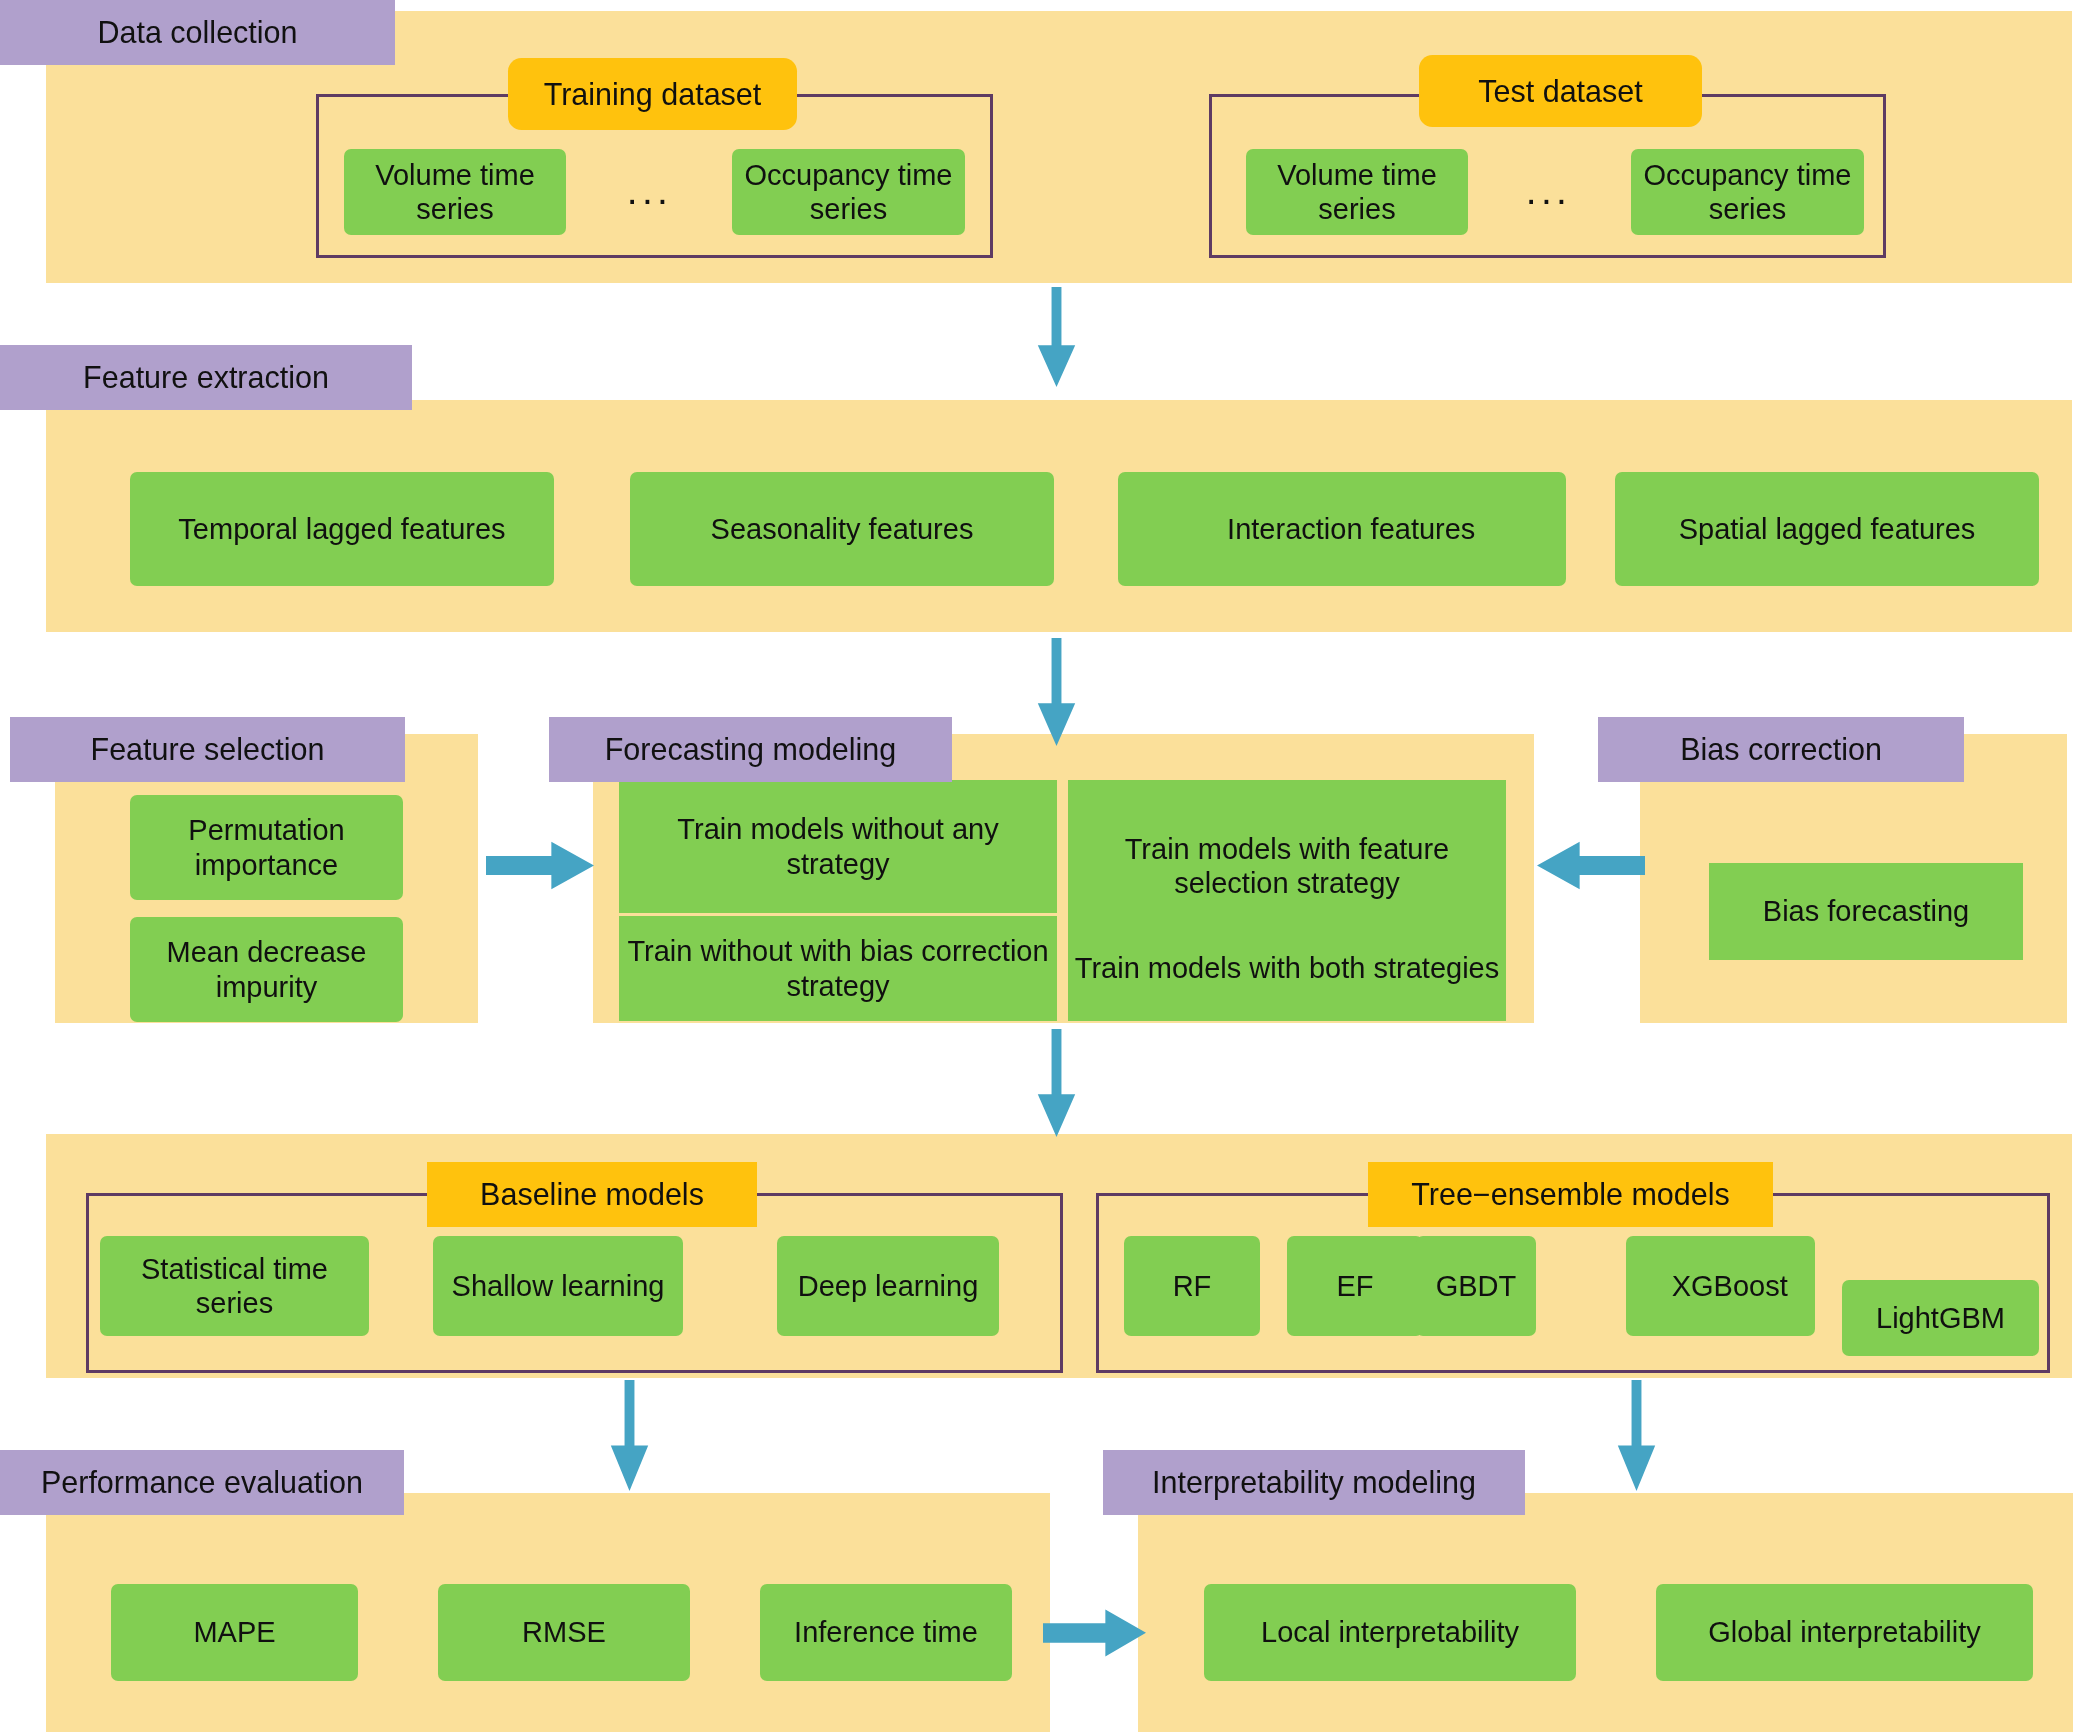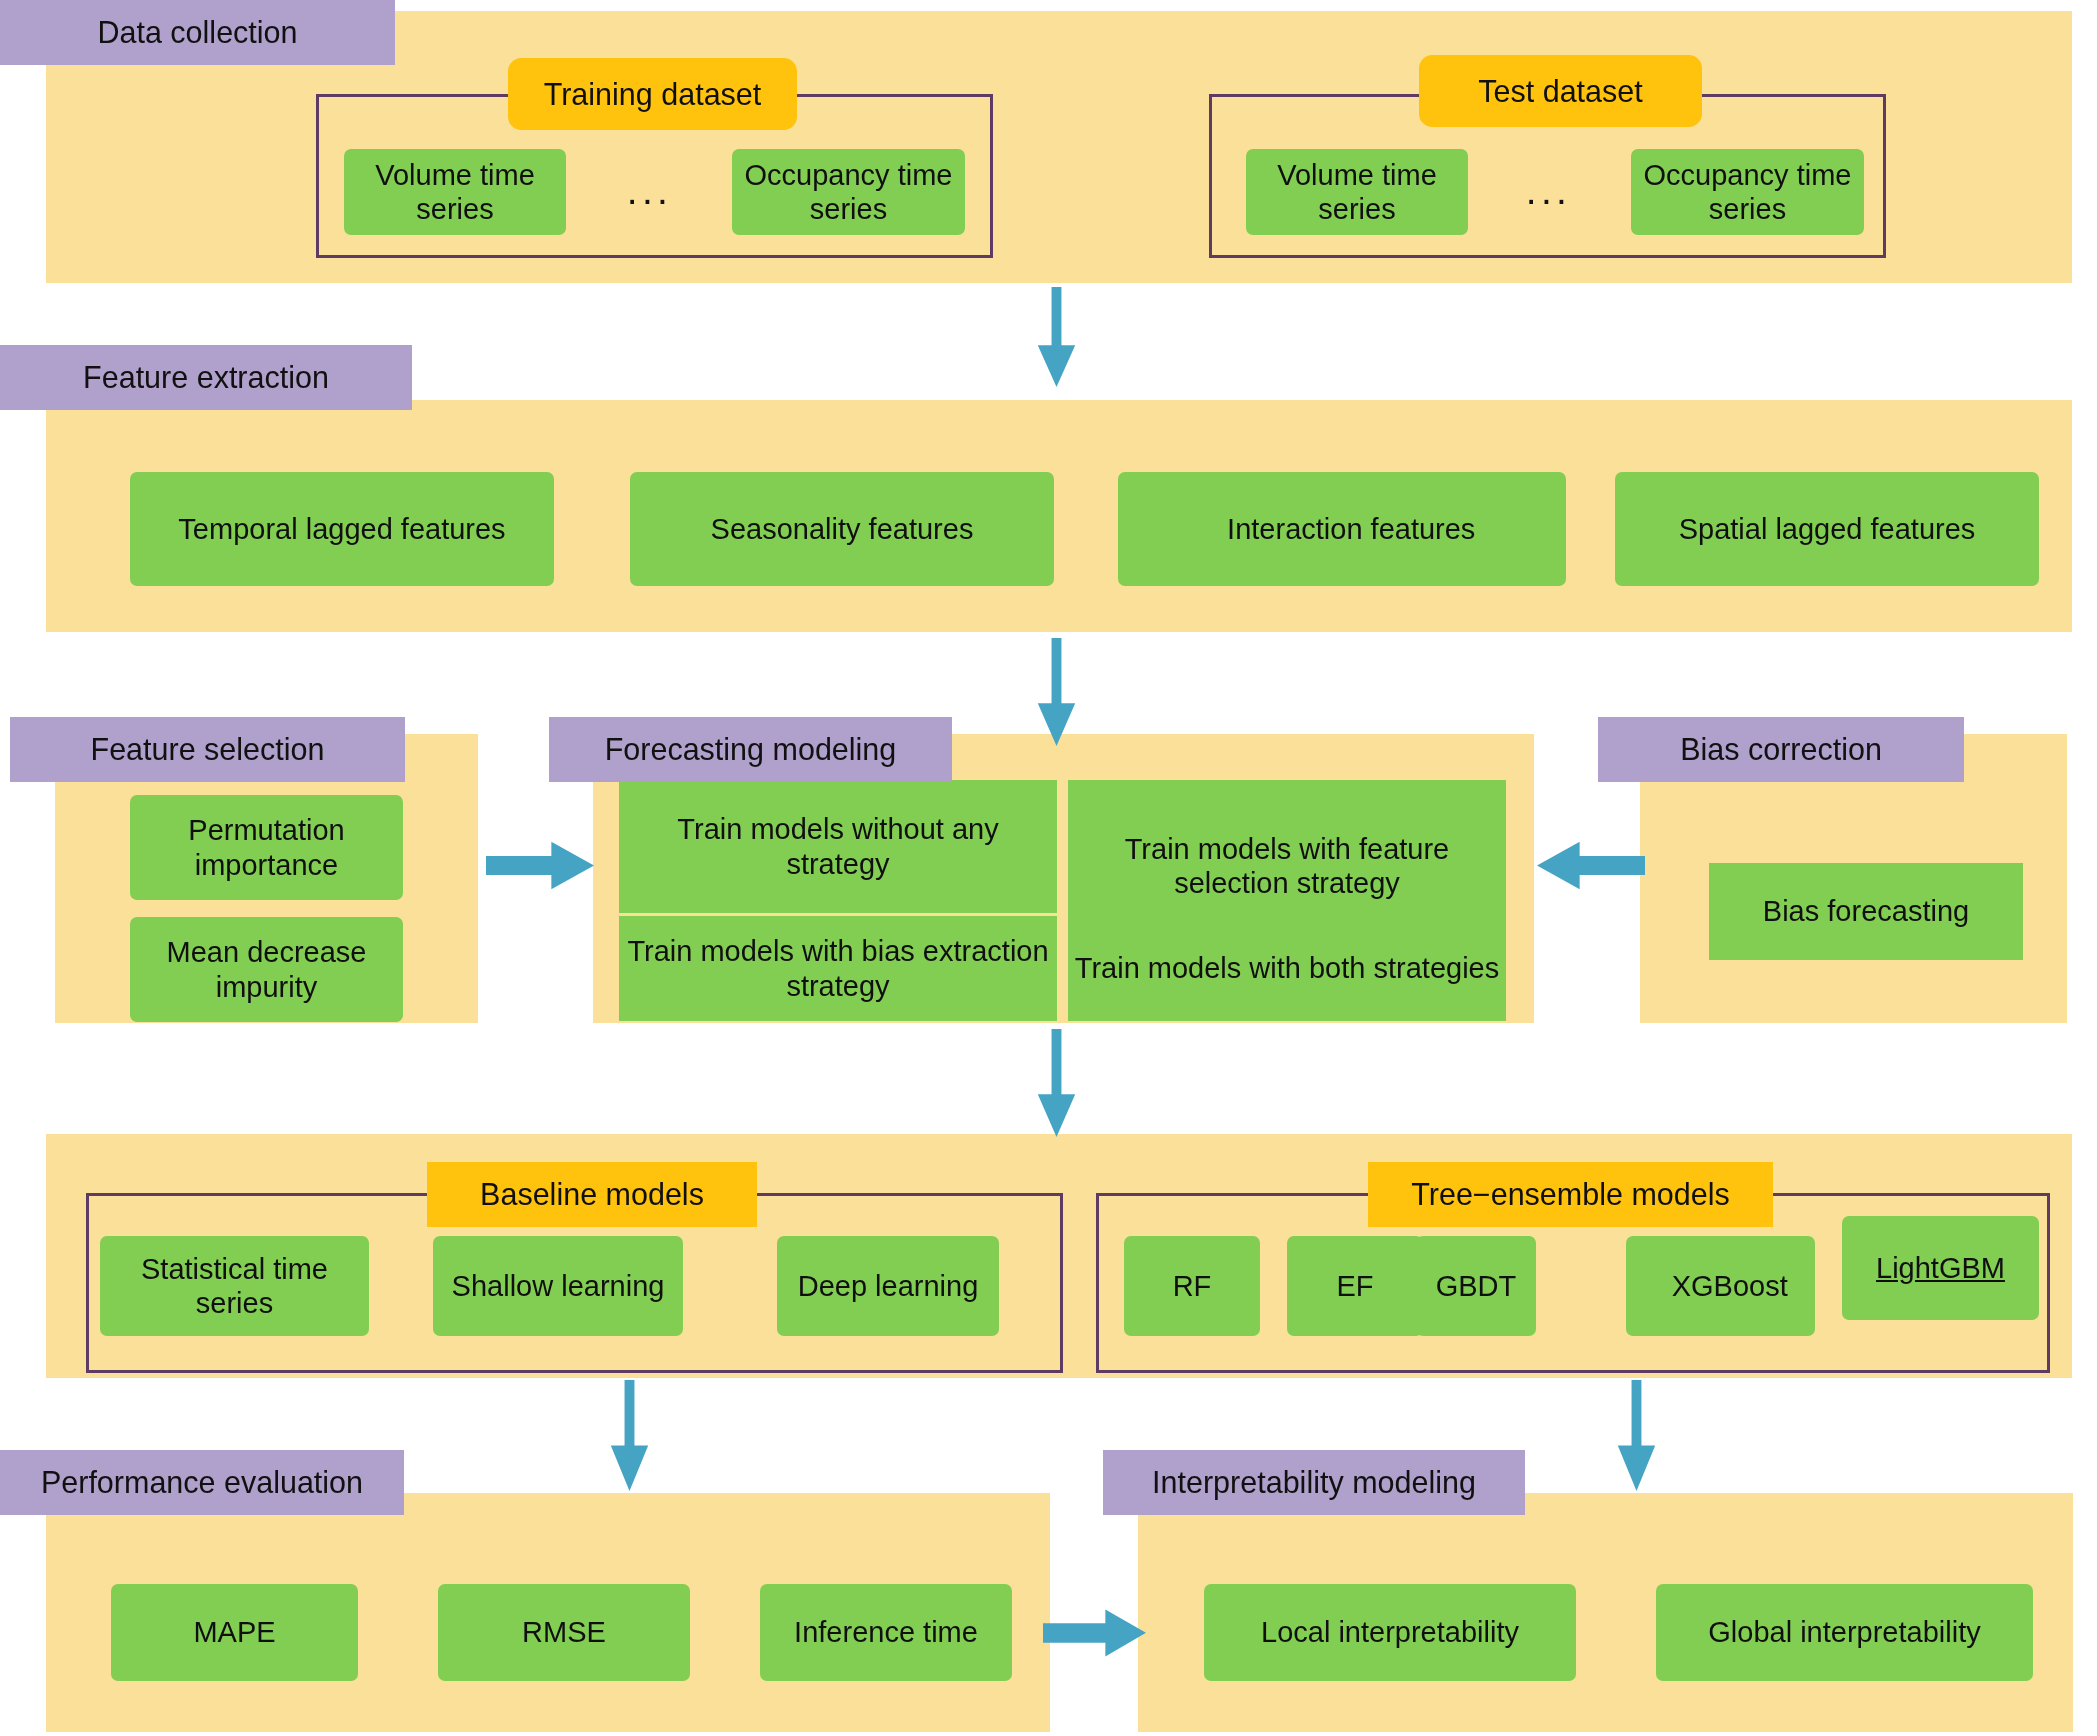--- a/index.html
+++ b/index.html
@@ -132,21 +132,21 @@
 
   <div class="panel" style="left:55px; top:734px; width:423px; height:289px;"></div>
   <div class="stage-label" style="left:10px; top:717px; width:395px; height:65px;">Feature selection</div>
   <div class="gbox" style="left:130px; top:795px; width:273px; height:105px;">Permutation importance</div>
   <div class="gbox" style="left:130px; top:917px; width:273px; height:105px;">Mean decrease impurity</div>
 
   <div class="panel" style="left:593px; top:734px; width:941px; height:289px;"></div>
   <div class="stage-label" style="left:549px; top:717px; width:403px; height:65px;">Forecasting modeling</div>
   <div class="gbox sharp" style="left:619px; top:780px; width:438px; height:133px;">Train models without any strategy</div>
   <div class="gbox sharp" style="left:1068px; top:780px; width:438px; height:172px;">Train models with feature selection strategy</div>
-  <div class="gbox sharp" style="left:619px; top:916px; width:438px; height:105px;">Train models with bias extraction strategy</div>
+  <div class="gbox sharp" style="left:619px; top:916px; width:438px; height:105px;">Train without with bias correction strategy</div>
   <div class="gbox sharp" style="left:1068px; top:916px; width:438px; height:105px;">Train models with both strategies</div>
 
   <div class="panel" style="left:1640px; top:734px; width:427px; height:289px;"></div>
   <div class="stage-label" style="left:1598px; top:717px; width:366px; height:65px;">Bias correction</div>
   <div class="gbox sharp" style="left:1709px; top:863px; width:314px; height:97px;">Bias forecasting</div>
 
   <div class="arrow" style="left:486px; top:835px; width:108px; height:61px;">
     <svg viewBox="0 0 195 110" preserveAspectRatio="none">
       <polygon points="0,38 118,38 118,12 195,55 118,98 118,72 0,72" fill="#45a4c4"></polygon>
     </svg>
@@ -171,21 +171,21 @@
   <div class="gbox" style="left:100px; top:1236px; width:269px; height:100px;">Statistical time series</div>
   <div class="gbox" style="left:777px; top:1236px; width:222px; height:100px;">Deep learning</div>
   <div class="gbox" style="left:433px; top:1236px; width:250px; height:100px;">Shallow learning</div>
 
   <div class="frame" style="left:1096px; top:1193px; width:954px; height:180px;"></div>
   <div class="ybox sharp" style="left:1368px; top:1162px; width:405px; height:65px;">Tree−ensemble models</div>
   <div class="gbox" style="left:1124px; top:1236px; width:136px; height:100px;">RF</div>
   <div class="gbox" style="left:1287px; top:1236px; width:136px; height:100px;">EF</div>
   <div class="gbox" style="left:1416px; top:1236px; width:120px; height:100px;">GBDT</div>
   <div class="gbox" style="left:1626px; top:1236px; width:189px; height:100px;padding-left:24px;">XGBoost</div>
-  <div class="gbox" style="left:1842px; top:1216px; width:197px; height:104px;text-decoration:underline;">LightGBM</div>
+  <div class="gbox" style="left:1842px; top:1280px; width:197px; height:76px;">LightGBM</div>
 
   <div class="arrow" style="left:602px; top:1380px; width:55px; height:111px;">
     <svg viewBox="0 0 100 200" preserveAspectRatio="none">
       <polygon points="41,0 59,0 59,118 84,118 50,200 16,118 41,118" fill="#45a4c4"></polygon>
     </svg>
   </div>
 
   <div class="arrow" style="left:1609px; top:1380px; width:55px; height:111px;">
     <svg viewBox="0 0 100 200" preserveAspectRatio="none">
       <polygon points="41,0 59,0 59,118 84,118 50,200 16,118 41,118" fill="#45a4c4"></polygon>

